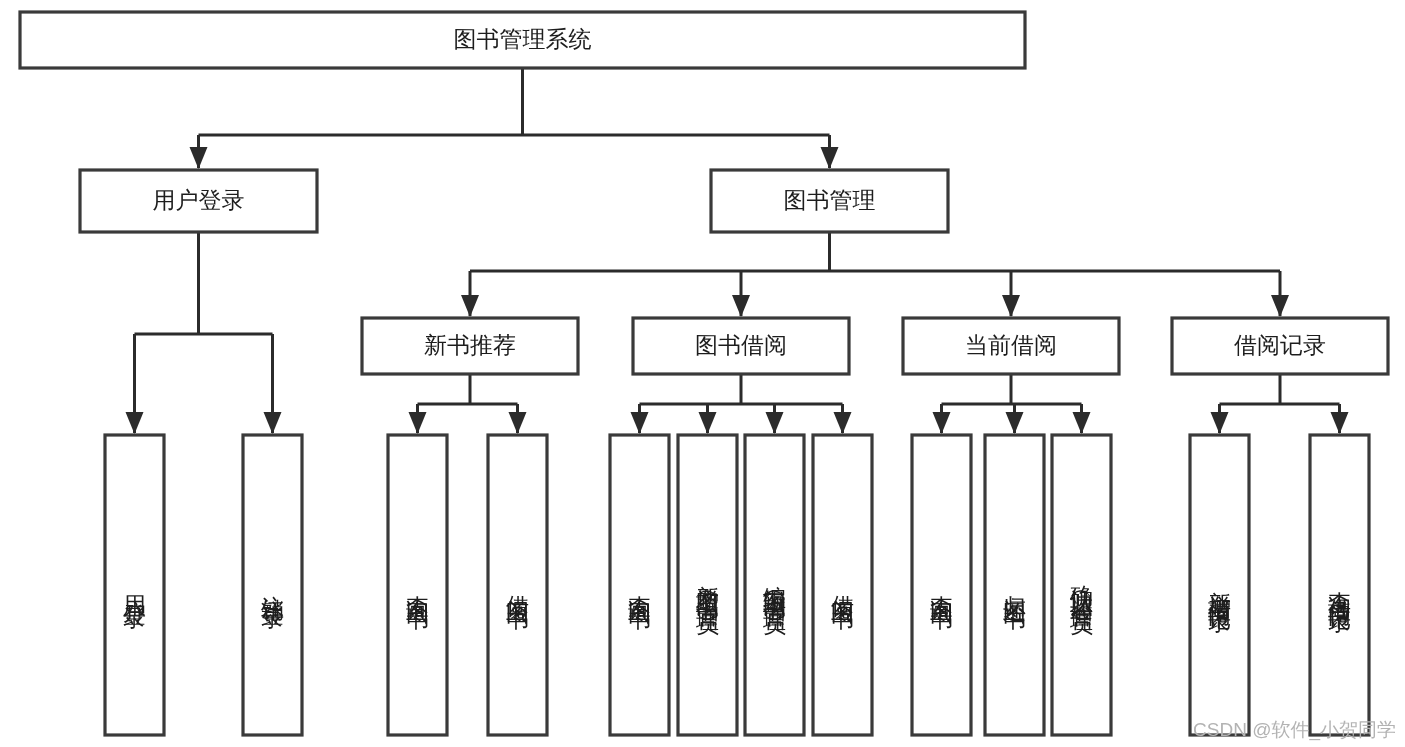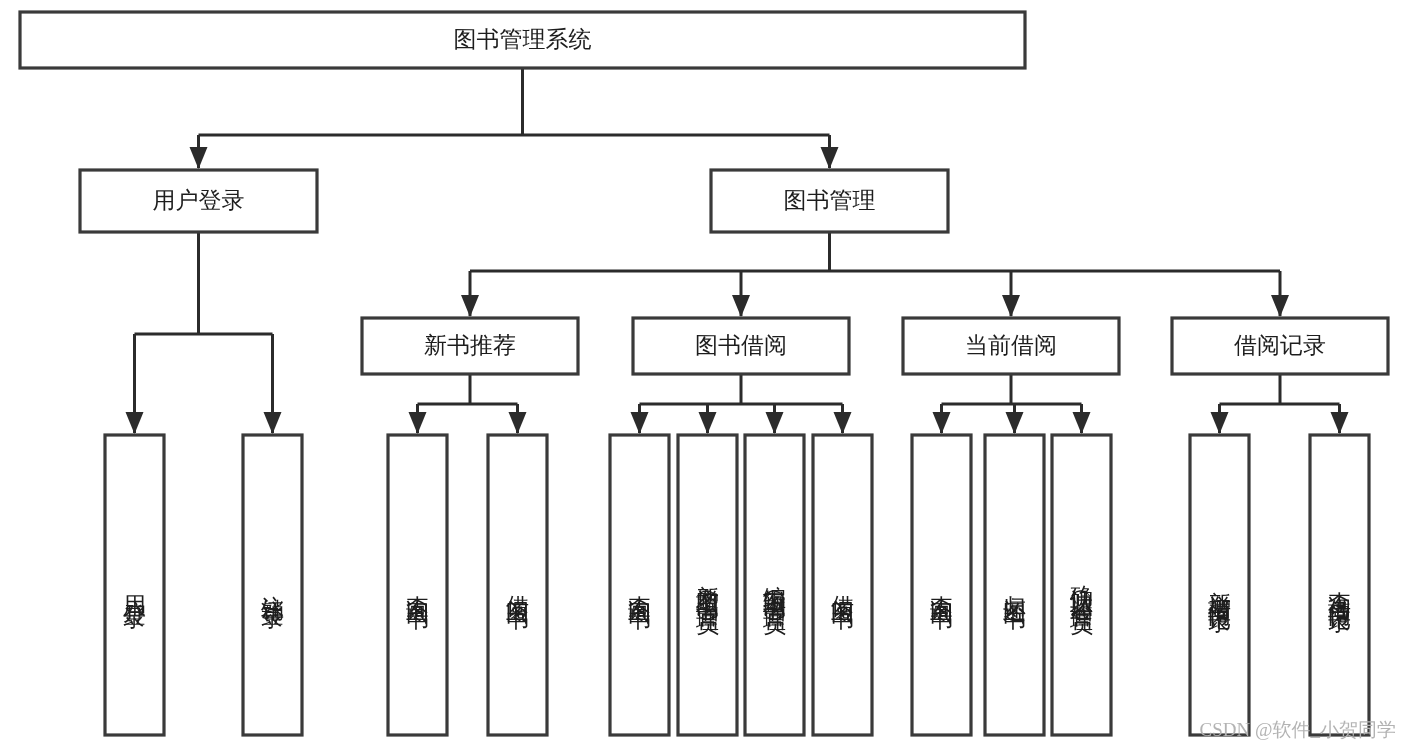--- a/index.html
+++ b/index.html
@@ -58,21 +58,21 @@
     position: absolute;
     display: flex;
     align-items: center;
     justify-content: center;
     pointer-events: none;
   }
   .watermark {
     position: absolute;
     right: 8px;
     bottom: 4px;
-    font-family: Liberation Serif, serif;
+    font-family: Liberation Sans, sans-serif;
     font-size: 19px;
     color: #b3b3b3;
     white-space: nowrap;
   }
 </style>
 </head>
 <body>
 
 <div id="diagram-root">
   <svg id="chart-svg" width="1405" height="747" viewBox="0 0 1405 747" xmlns="http://www.w3.org/2000/svg">

